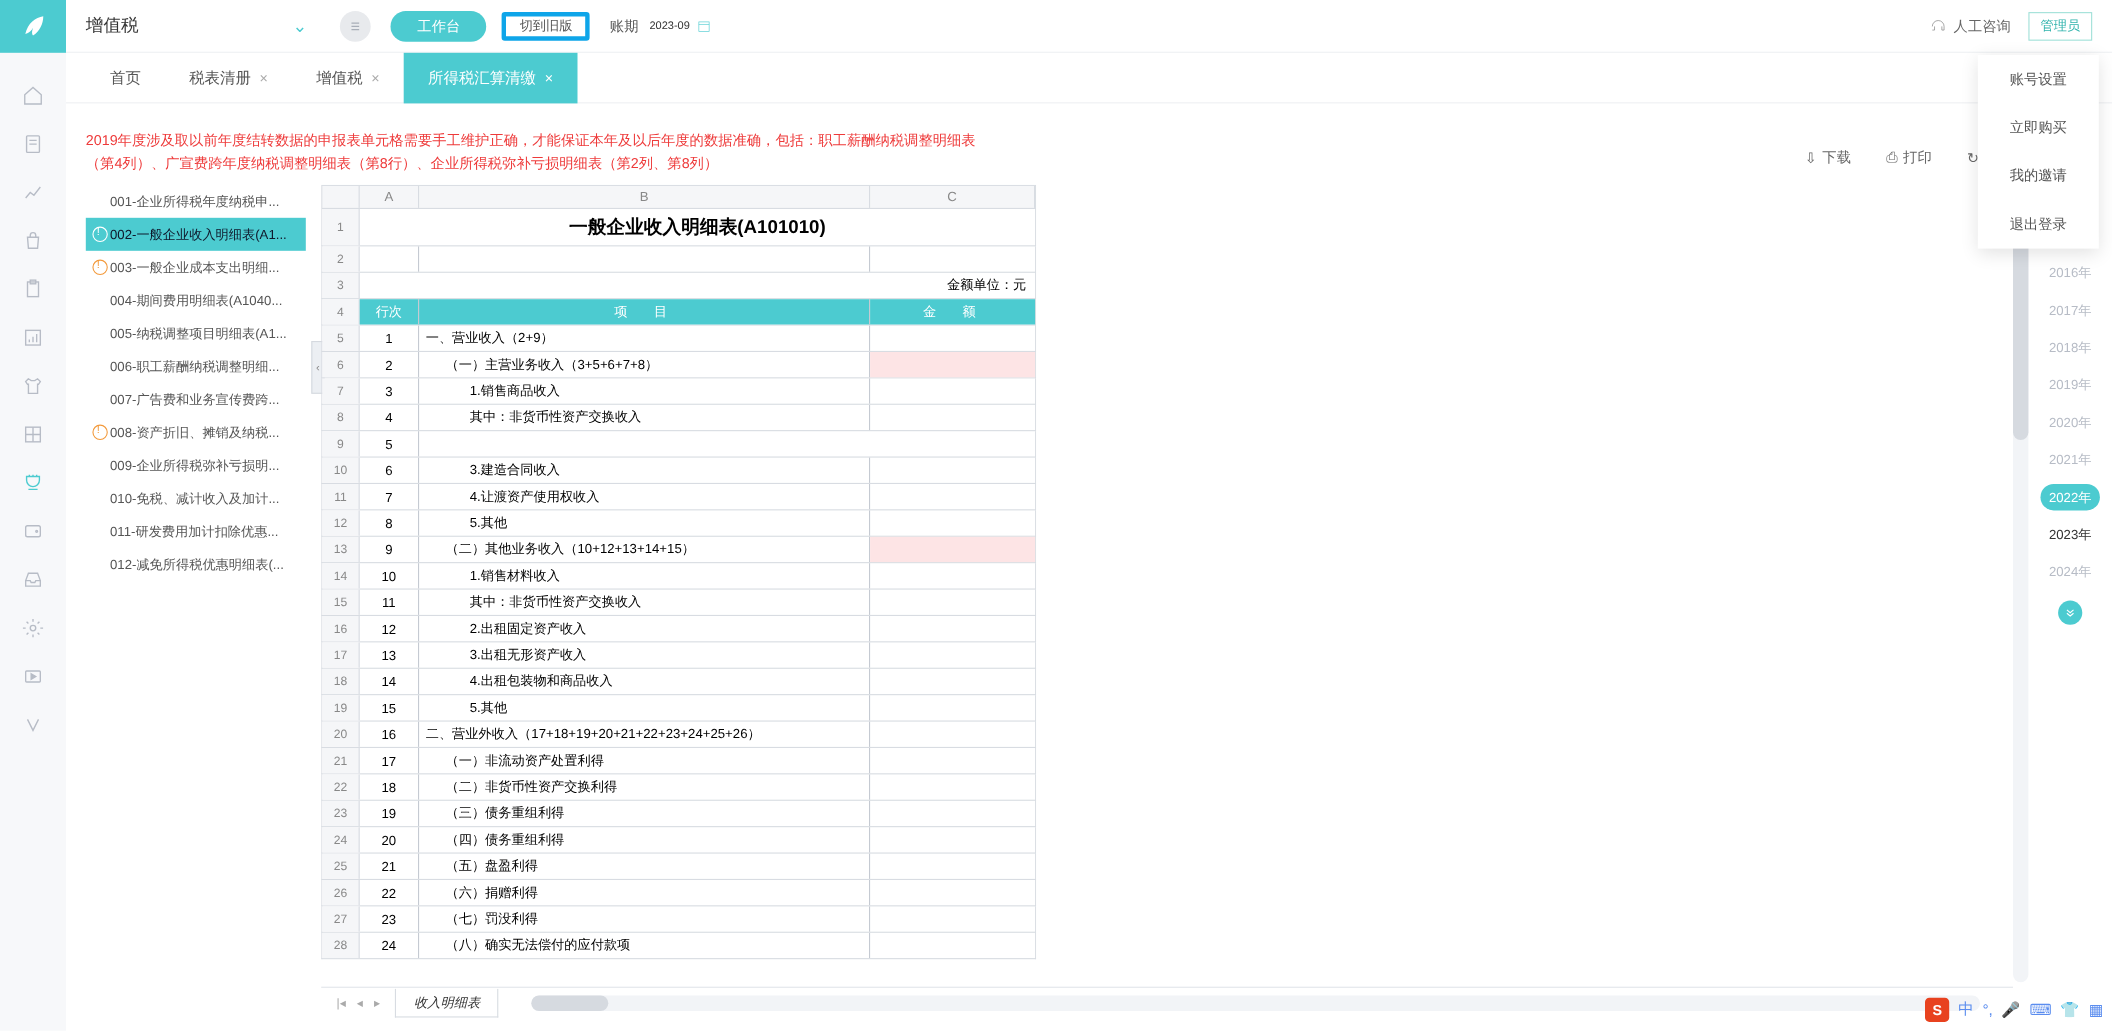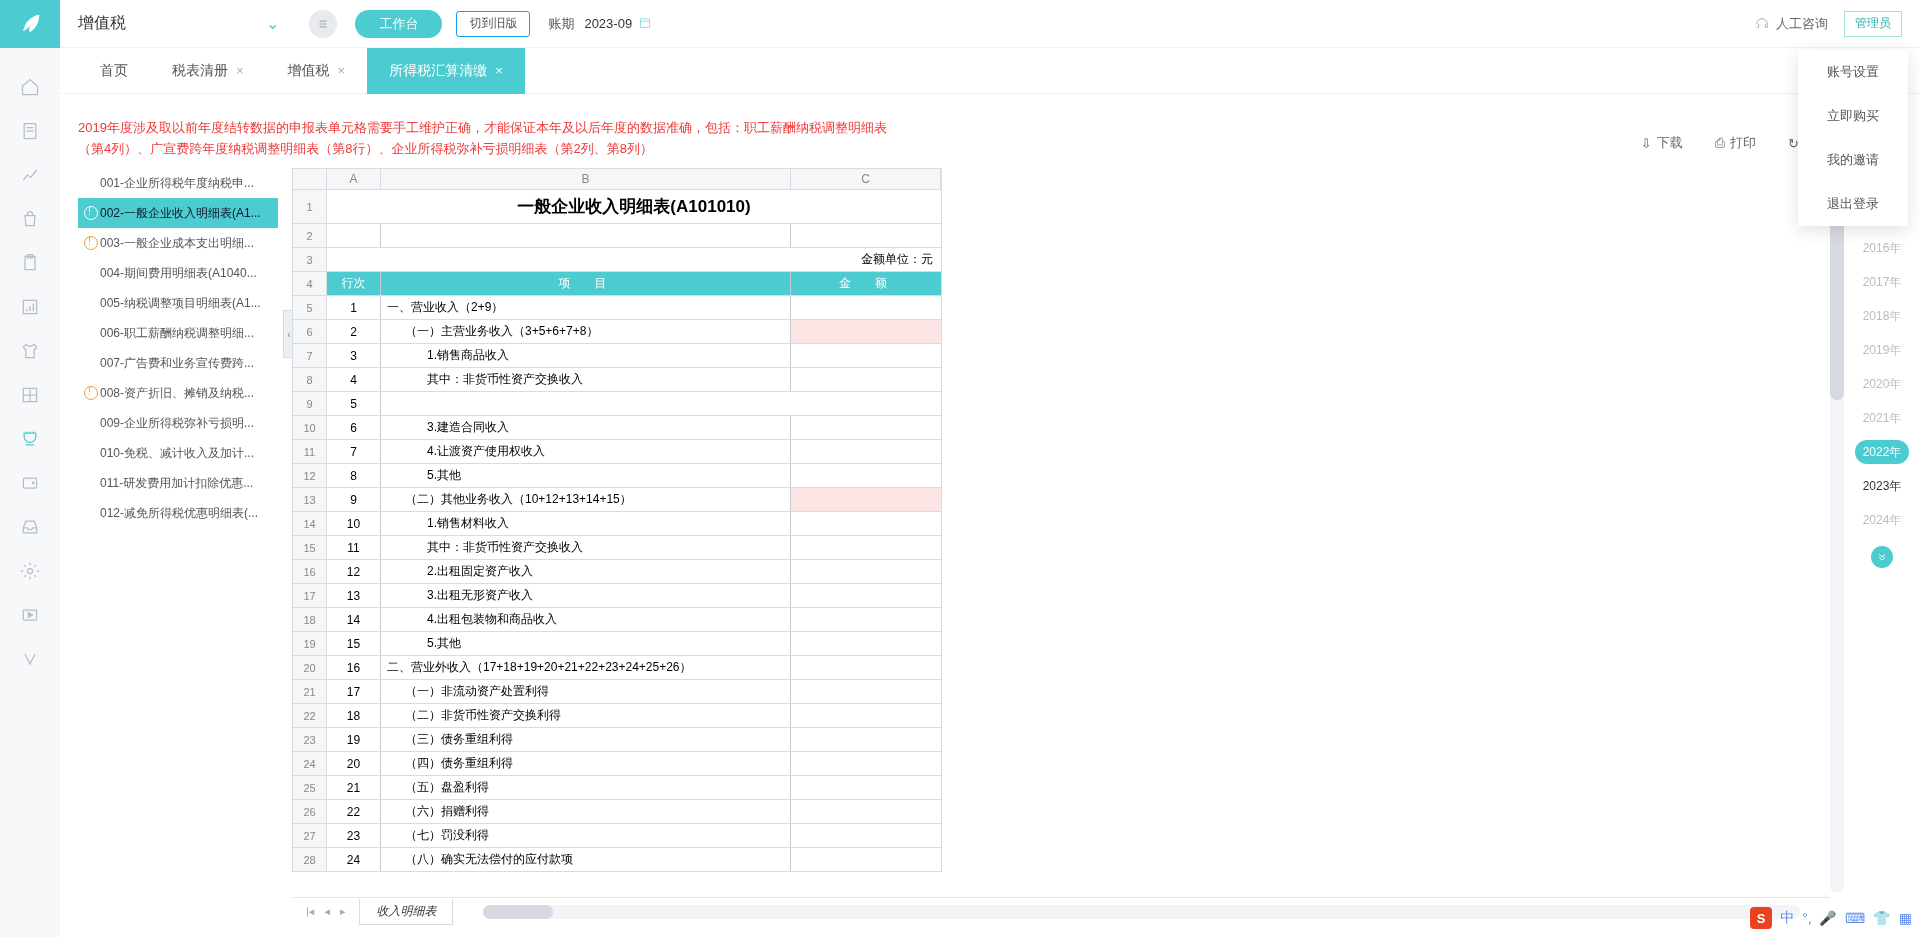--- a/index.html
+++ b/index.html
@@ -13,23 +13,23 @@
 .side-icon { width: 22px; height: 22px; display: flex; align-items: center; justify-content: center; color: #b7bcc6; cursor: pointer; }
 .side-icon.active { color: #4ccbd0; }
 .side-icon svg { width: 20px; height: 20px; stroke: currentColor; fill: none; stroke-width: 1.5; }
 
 
 .top-header { position: absolute; left: 60px; top: 0; right: 0; height: 48px; background: #fff; display: flex; align-items: center; padding: 0 18px; border-bottom: 1px solid #eef0f3; }
 .title-drop { display: flex; align-items: center; gap: 140px; font-size: 16px; color: #333; }
 .chev { color: #4ccbd0; }
 .round-btn { width: 28px; height: 28px; border-radius: 50%; background: #e8eaed; margin-left: 30px; display: flex; align-items: center; justify-content: center; color: #a8aeb8; cursor: pointer; }
 .pill-btn { height: 28px; padding: 0 24px; border-radius: 14px; background: #4ccbd0; color: #fff; font-size: 13px; display: flex; align-items: center; margin-left: 18px; cursor: pointer; }
-.outline-btn { height: 26px; padding: 0 12px; border: 1px solid #0ea5e9; border-radius: 3px; font-size: 12px; color: #555; display: flex; align-items: center; margin-left: 14px; cursor: pointer; }
+.outline-btn { height: 26px; padding: 0 12px; border: 4px solid #0ea5e9; border-radius: 3px; font-size: 12px; color: #555; display: flex; align-items: center; margin-left: 14px; cursor: pointer; }
 .period-label { font-size: 13px; color: #555; margin-left: 18px; }
-.period-val { font-size: 13px; color: #333; margin-left: 10px; display: flex; gap: 6px; }
+.period-val { font-size: 10px; color: #333; margin-left: 10px; display: flex; align-items: center; gap: 6px; }
 .top-spacer { flex: 1; }
 .consult { display: flex; align-items: center; gap: 6px; font-size: 13px; color: #666; cursor: pointer; }
 .admin-btn { height: 26px; padding: 0 10px; border: 1px solid #9fe0d8; font-size: 12px; color: #2fb3ac; margin-left: 16px; cursor: pointer; display: flex; align-items: center; }
 
 
 .user-menu { position: absolute; right: 12px; top: 50px; width: 110px; background: #fff; box-shadow: 0 4px 16px rgba(0,0,0,0.12); z-index: 100; }
 .user-menu-item { height: 44px; display: flex; align-items: center; justify-content: center; font-size: 13px; color: #555; cursor: pointer; }
 
 
 .tab-row { position: absolute; left: 60px; top: 48px; right: 0; height: 46px; display: flex; align-items: center; padding-left: 18px; border-bottom: 1px solid #eef0f3; gap: 0; }

